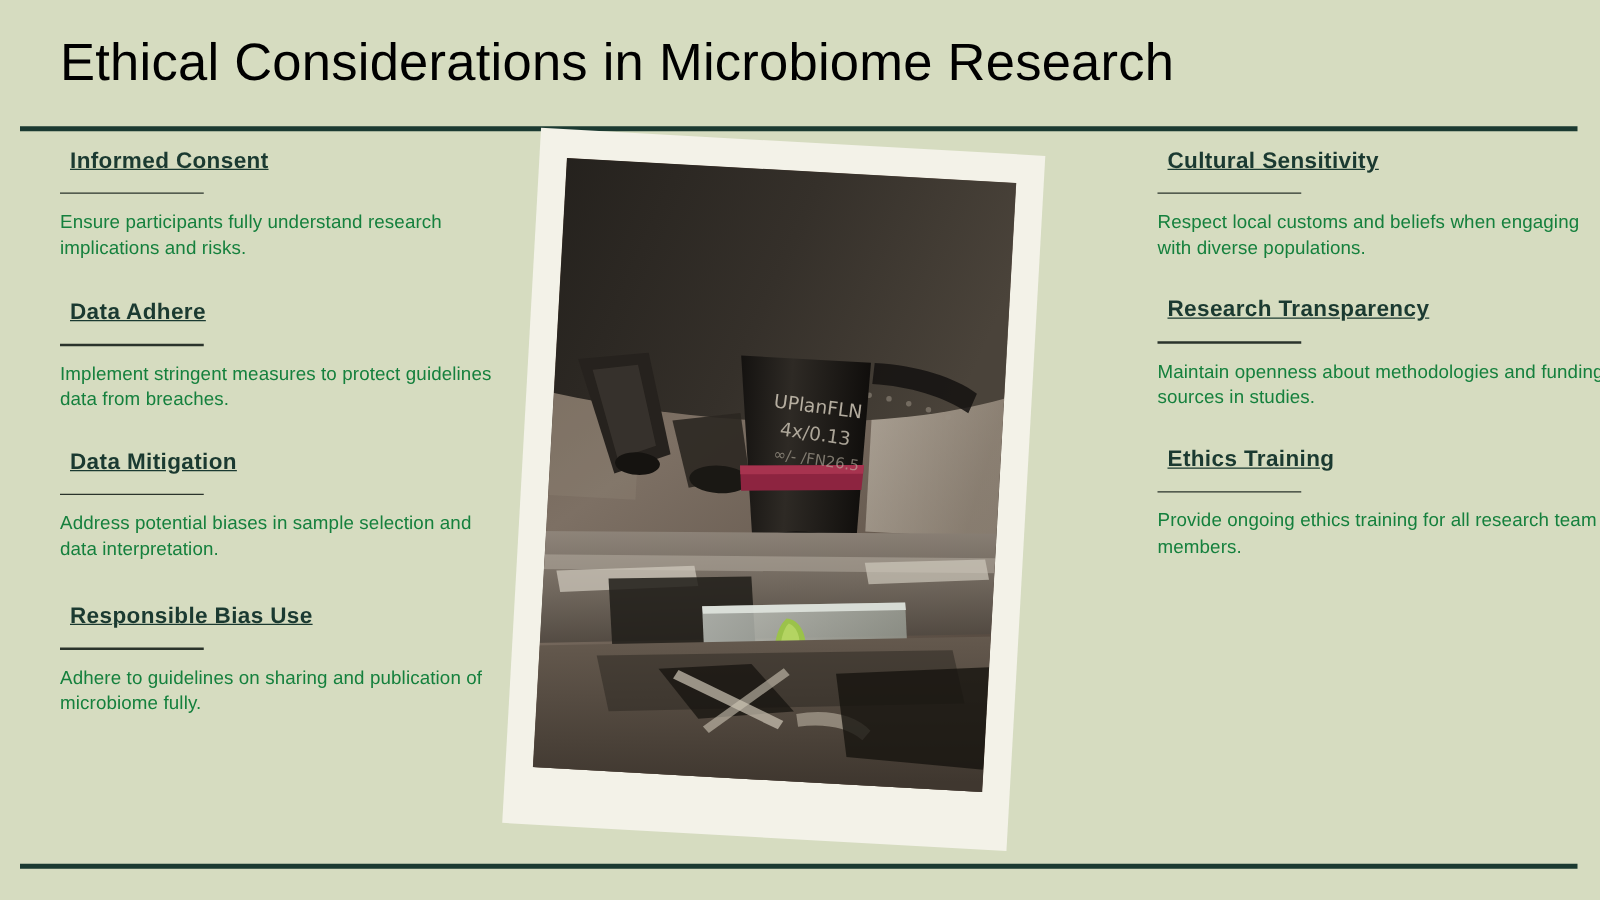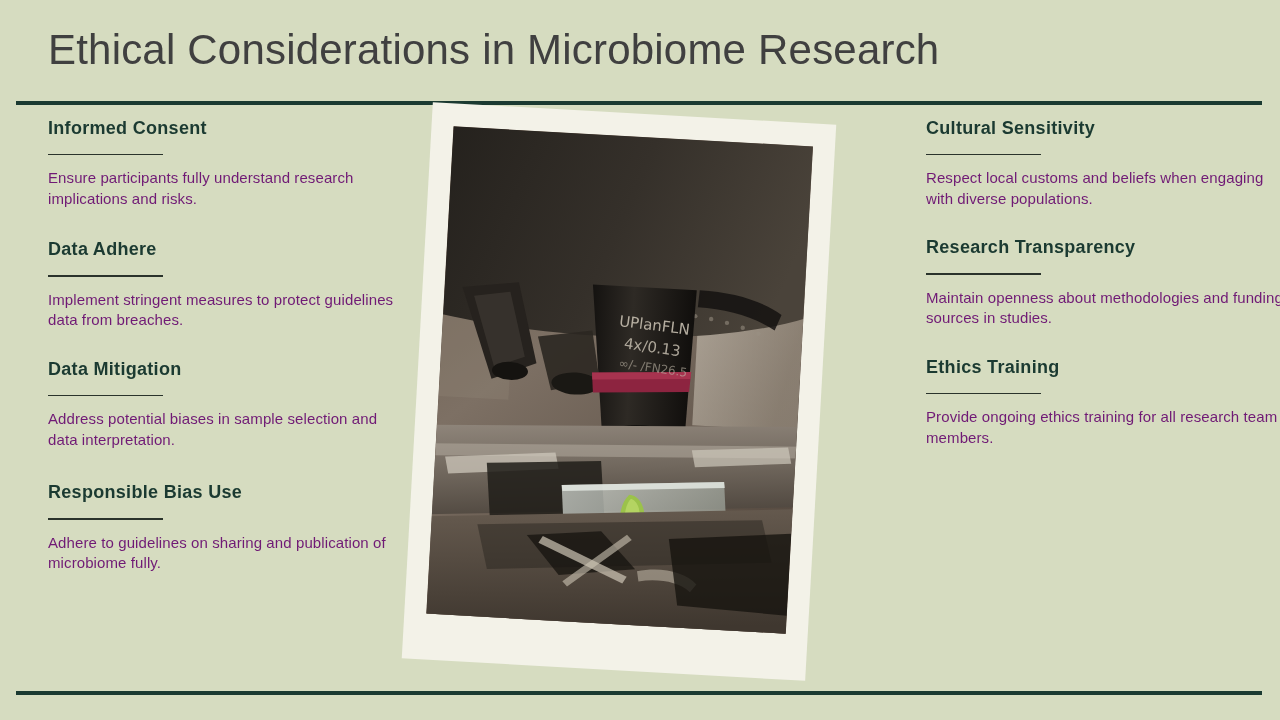--- a/index.html
+++ b/index.html
@@ -22,21 +22,21 @@
   }
 
   
   .title {
     position: absolute;
     left: 48px;
     top: 26px;
     font-size: 42px;
     font-weight: 400;
     letter-spacing: 0.2px;
-    color: #404040;
+    color: #000000;
     font-family: "Liberation Sans", sans-serif;
     white-space: nowrap;
   }
   .header-rule {
     position: absolute;
     left: 16px;
     top: 101px;
     width: 1246px;
     height: 4px;
     background: #1b3a31;
@@ -60,32 +60,33 @@
   .col-right { left: 926px; }
 
   .block { margin-bottom: 22px; }
 
   .block-title {
     font-size: 18px;
     font-weight: bold;
     color: #1b3a31;
     letter-spacing: 0.3px;
     line-height: 1.2;
-    margin: 0 0 14px 0;
+    margin: 0 0 14px 8px;
+    text-decoration: underline;
   }
   .block-rule {
     width: 115px;
     height: 1.5px;
     background: #2a332b;
     margin-bottom: 13px;
   }
   .block-body {
     font-size: 15px;
     line-height: 1.38;
-    color: #701a75;
+    color: #15803d;
     letter-spacing: 0.1px;
     margin: 0;
   }
 
   
   .col-left  .block:nth-child(1) { margin-bottom: 30px; }
   .col-left  .block:nth-child(2) { margin-bottom: 28px; }
   .col-left  .block:nth-child(3) { margin-bottom: 32px; }
   .col-right .block:nth-child(1) { margin-bottom: 28px; }
   .col-right .block:nth-child(2) { margin-bottom: 28px; }

